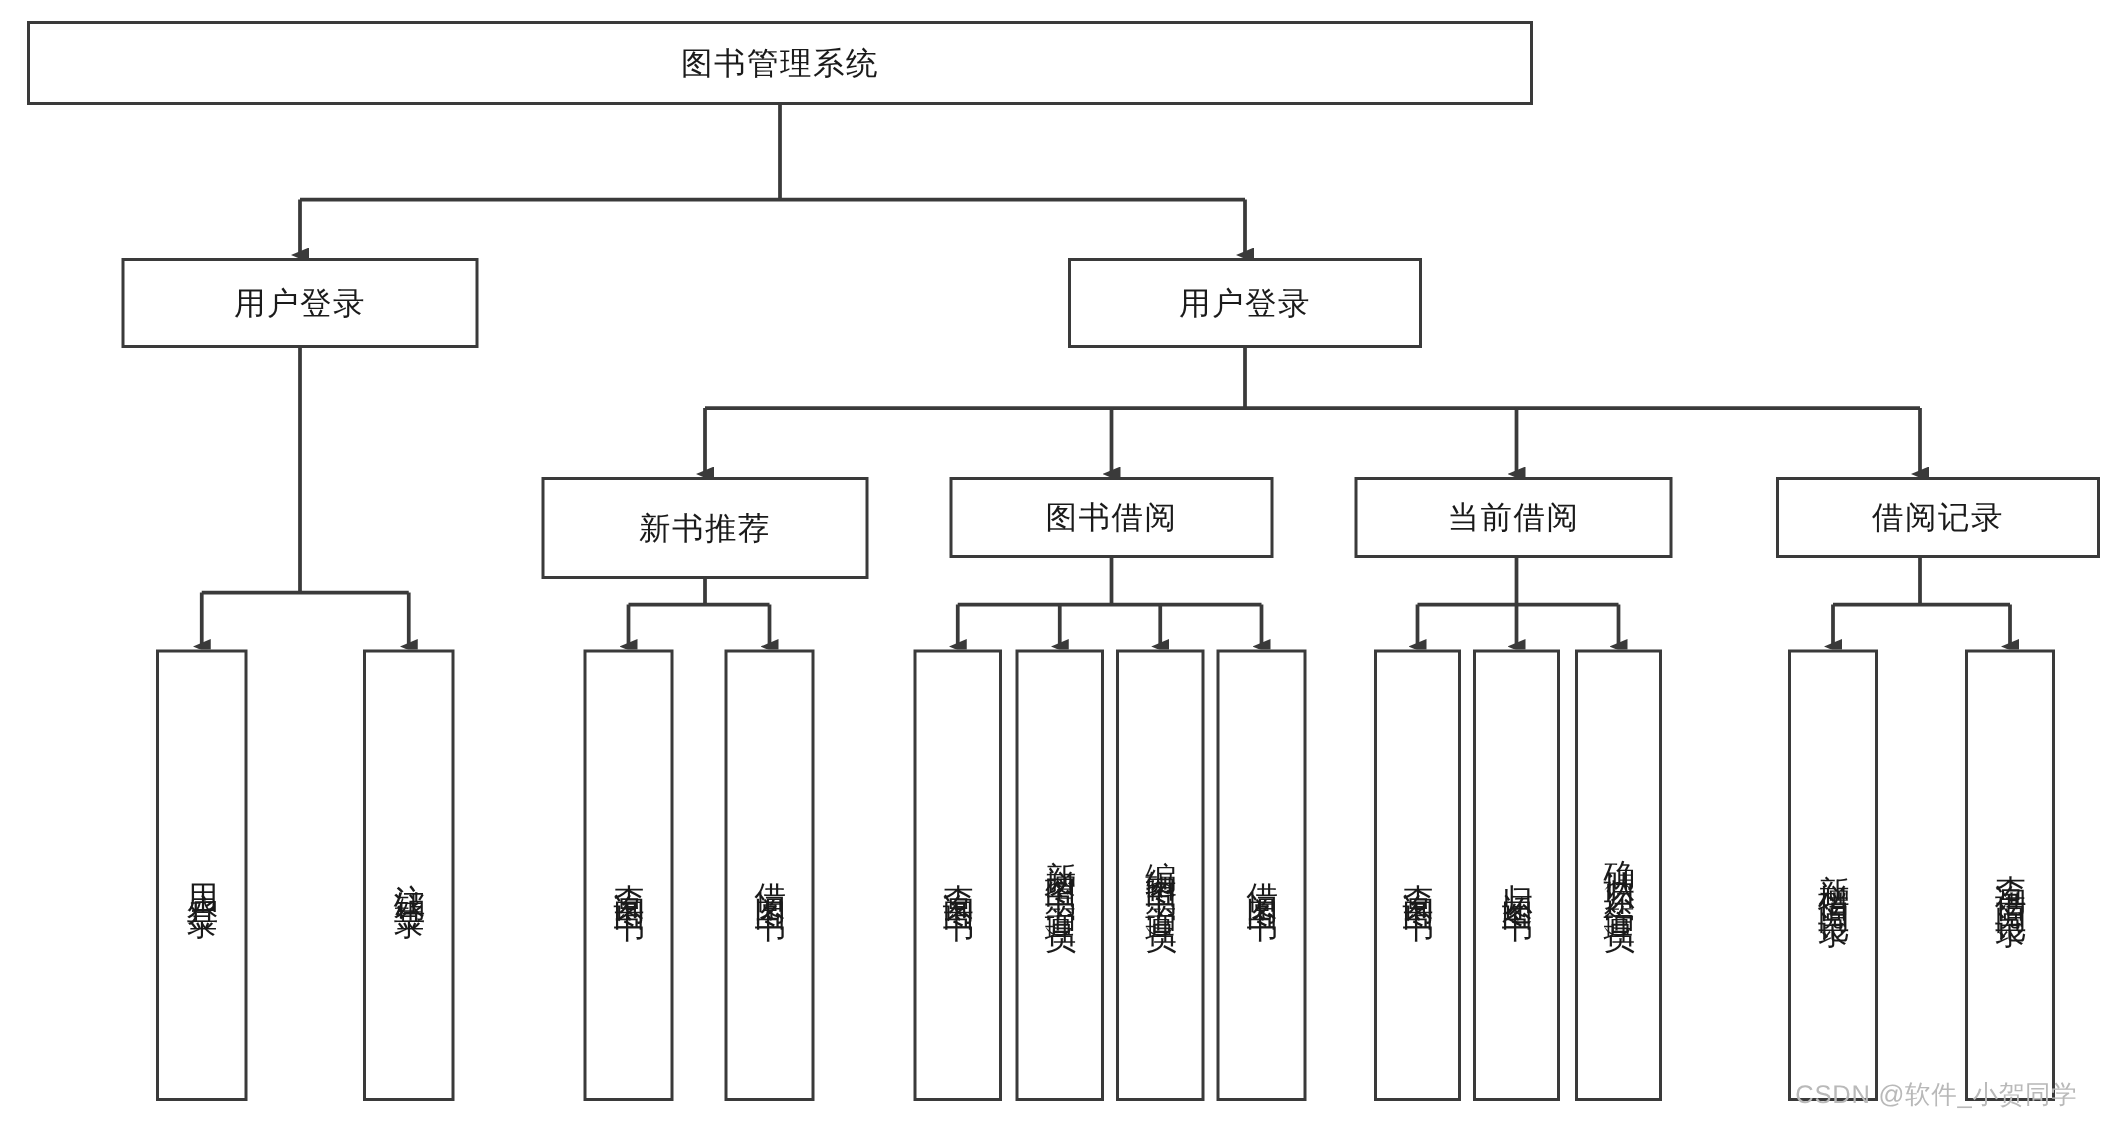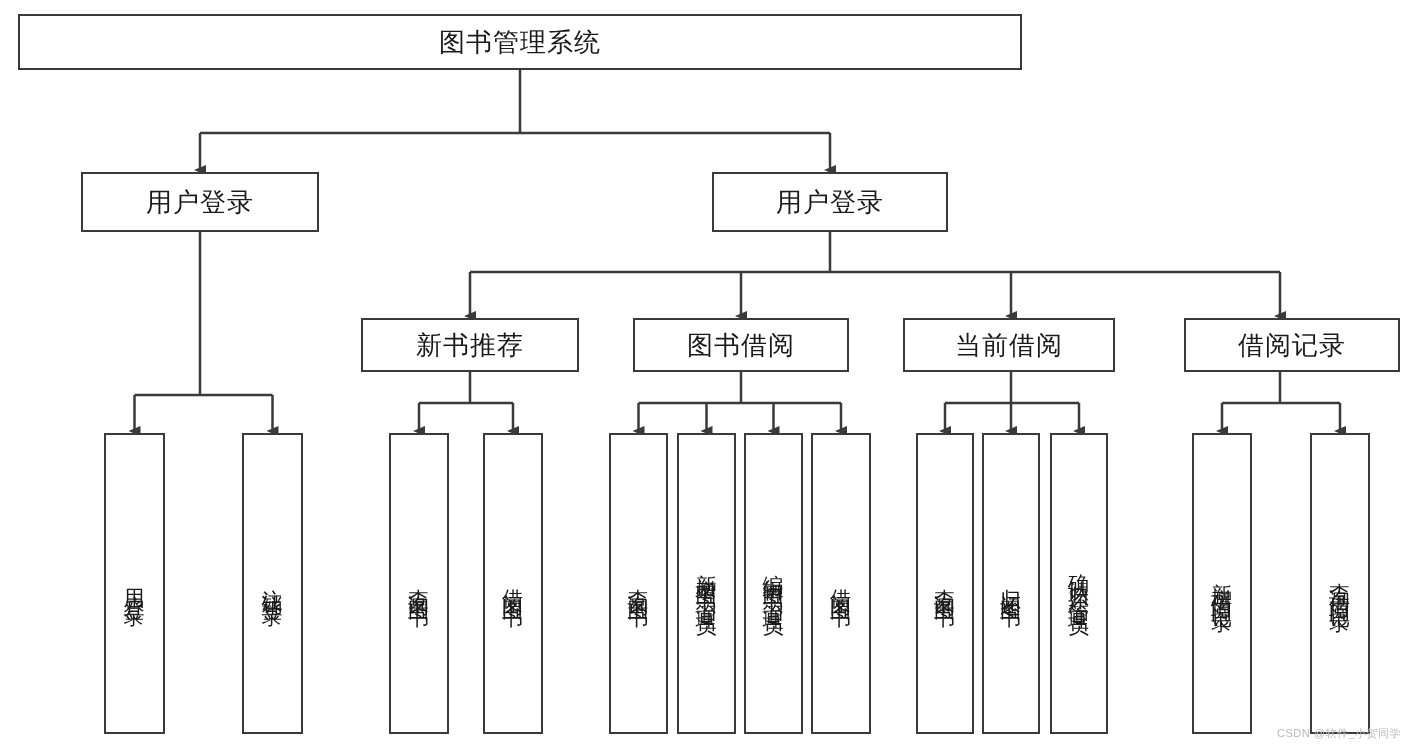--- a/index.html
+++ b/index.html
@@ -16,43 +16,43 @@
     box-sizing:border-box;
     background:#ffffff;
     border:2px solid #3a3a3a;
     display:flex;
     align-items:center;
     justify-content:center;
     color:#1a1a1a;
     letter-spacing:1px;
   }
   .node.h{
-    font-size:26px;
+    font-size:21px;
   }
   .node.v{
     font-size:21px;
     writing-mode:vertical-rl;
     text-orientation:upright;
     letter-spacing:6px;
     align-items:center;
     justify-content:center;
     padding:8px 0;
     line-height:1;
   }
   .node.v .vtext{
     writing-mode:vertical-rl;
     text-orientation:upright;
     white-space:nowrap;
   }
   svg.links{position:absolute;left:0;top:0;width:1405px;height:747px;pointer-events:none;}
   .watermark{
     position:absolute;
-    right:4px;
+    right:20px;
     bottom:6px;
-    font-size:11px;
+    font-size:17px;
     color:#b9b9b9;
     letter-spacing:0.5px;
     white-space:nowrap;
   }
 </style>
 </head>
 <body>
 
 <div id="diagram">
   <svg class="links" viewBox="0 0 1405 747">
@@ -101,21 +101,21 @@
   <div id="nodes">
       <div class="node h" style="left: 18px; top: 14px; width: 1004px; height: 56px;">
         <span class="htext">图书管理系统</span>
       </div>
       <div class="node h" style="left: 81px; top: 172px; width: 238px; height: 60px;">
         <span class="htext">用户登录</span>
       </div>
       <div class="node h" style="left: 712px; top: 172px; width: 236px; height: 60px;">
         <span class="htext">用户登录</span>
       </div>
-      <div class="node h" style="left: 361px; top: 318px; width: 218px; height: 54px;">
+      <div class="node h" style="left: 361px; top: 318px; width: 218px; height: 68px;">
         <span class="htext">新书推荐</span>
       </div>
       <div class="node h" style="left: 633px; top: 318px; width: 216px; height: 54px; text-align: center;">
         <span class="htext">图书借阅</span>
       </div>
       <div class="node h" style="left: 903px; top: 318px; width: 212px; height: 54px;">
         <span class="htext">当前借阅</span>
       </div>
       <div class="node h" style="left: 1172px; top: 318px; width: 216px; height: 54px; margin-left: 12px;">
         <span class="htext">借阅记录</span>

